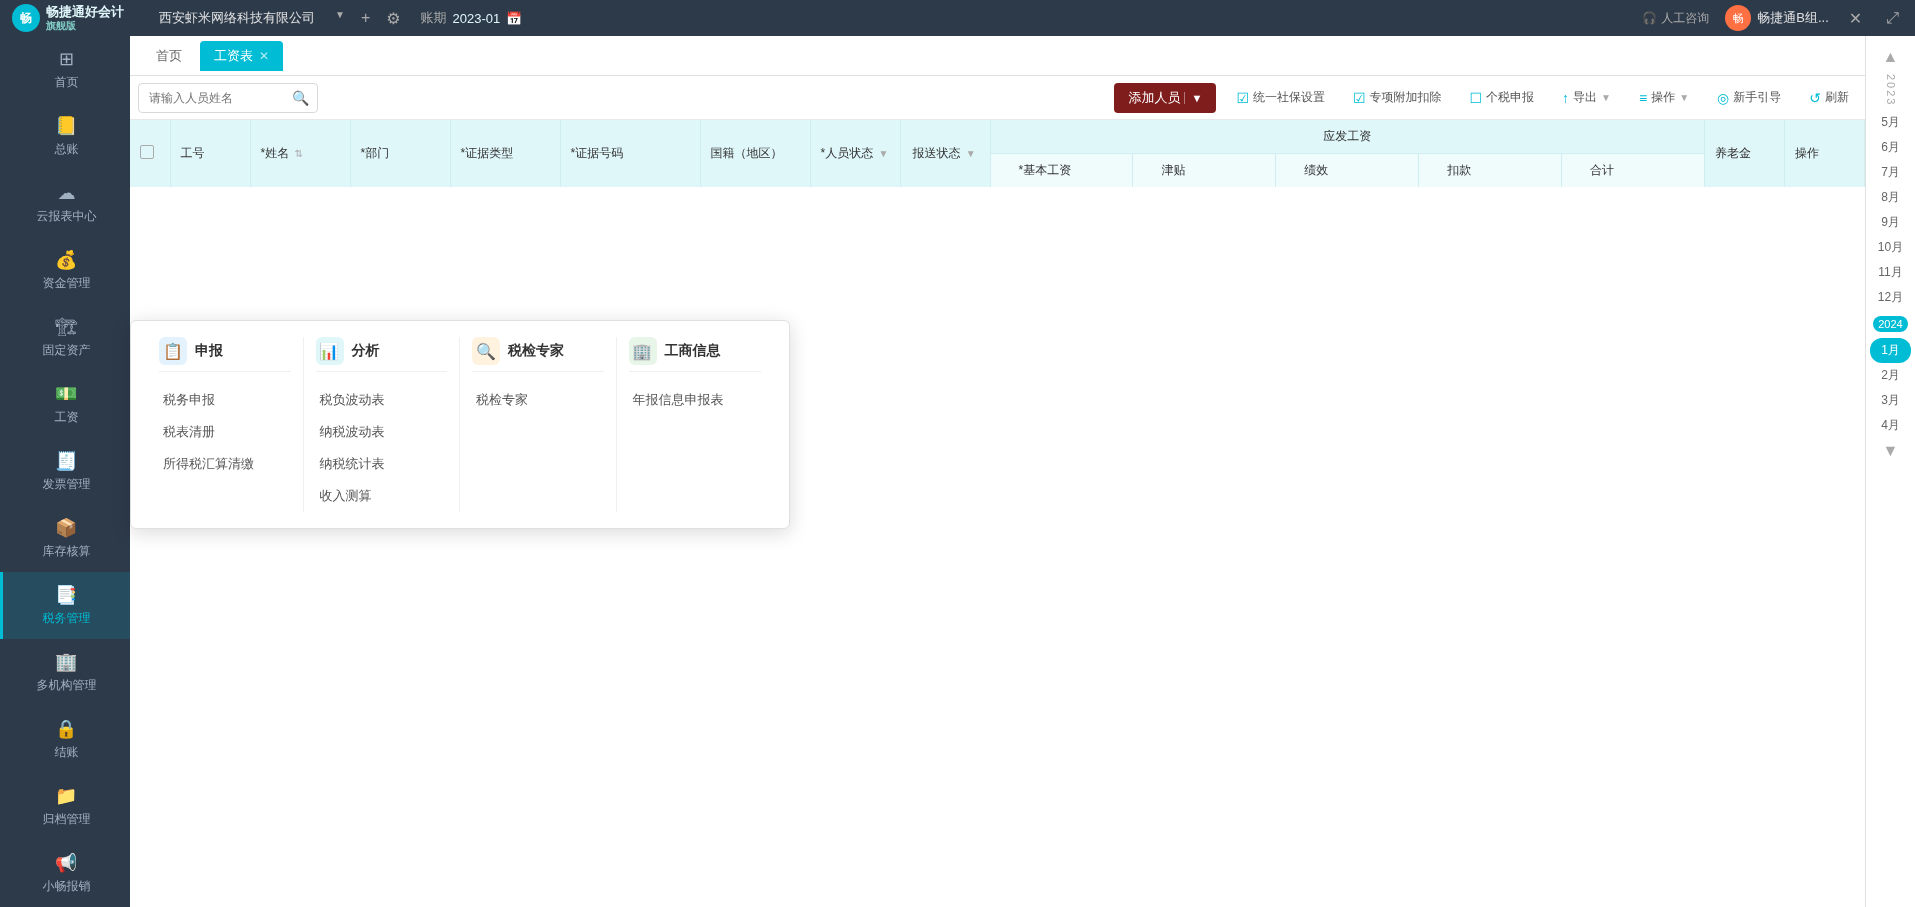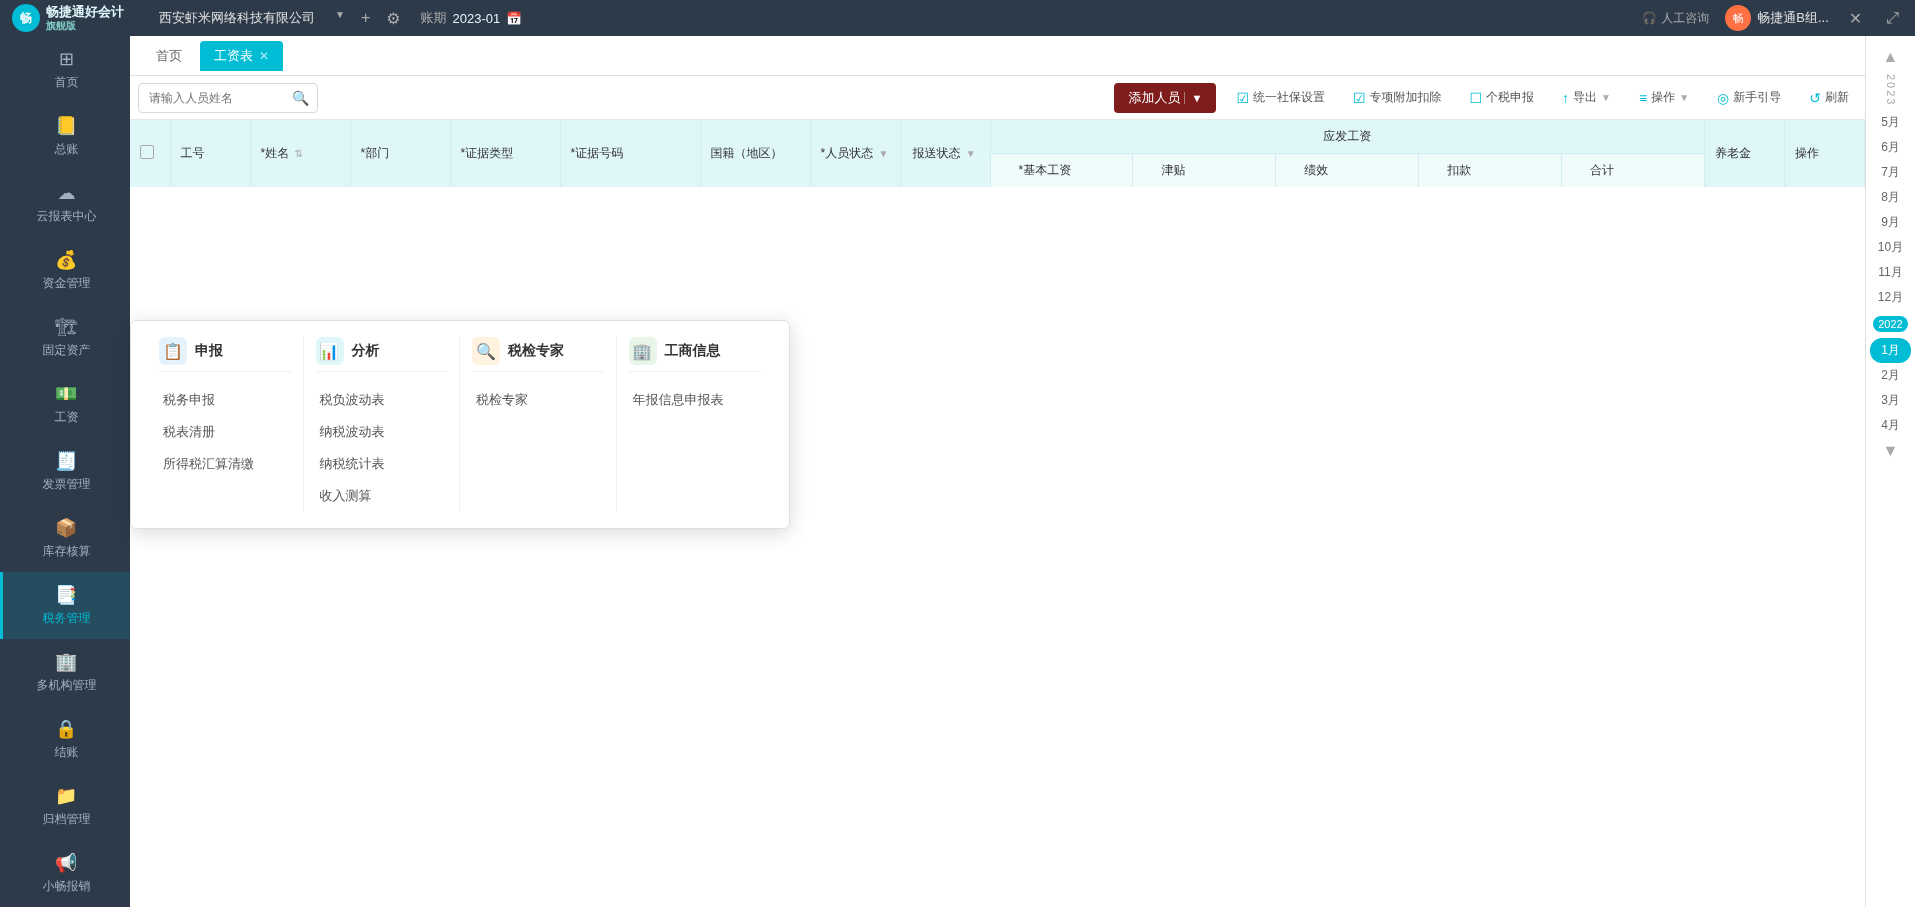--- a/index.html
+++ b/index.html
@@ -318,21 +318,21 @@
     <span class="timeline-arrow">▲</span>
     <div style="font-size:11px; color:#aaa; writing-mode:vertical-rl; text-orientation:mixed; margin:4px 0; letter-spacing:2px;">2023</div>
     <div class="timeline-month">5月</div>
     <div class="timeline-month">6月</div>
     <div class="timeline-month">7月</div>
     <div class="timeline-month">8月</div>
     <div class="timeline-month">9月</div>
     <div class="timeline-month">10月</div>
     <div class="timeline-month">11月</div>
     <div class="timeline-month">12月</div>
-    <div style="font-size:11px; color:#fff; background:#00bcd4; border-radius:10px; padding:2px 5px; margin:6px 0; white-space:nowrap;">2022</div>
+    <div style="font-size:11px; color:#fff; background:#00bcd4; border-radius:10px; padding:2px 5px; margin:6px 0; white-space:nowrap;">2024</div>
     <div class="timeline-month active">1月</div>
     <div class="timeline-month">2月</div>
     <div class="timeline-month">3月</div>
     <div class="timeline-month">4月</div>
     <span class="timeline-arrow">▼</span>
   </div>
 
 </div>
 
 <div class="dropdown-menu">

